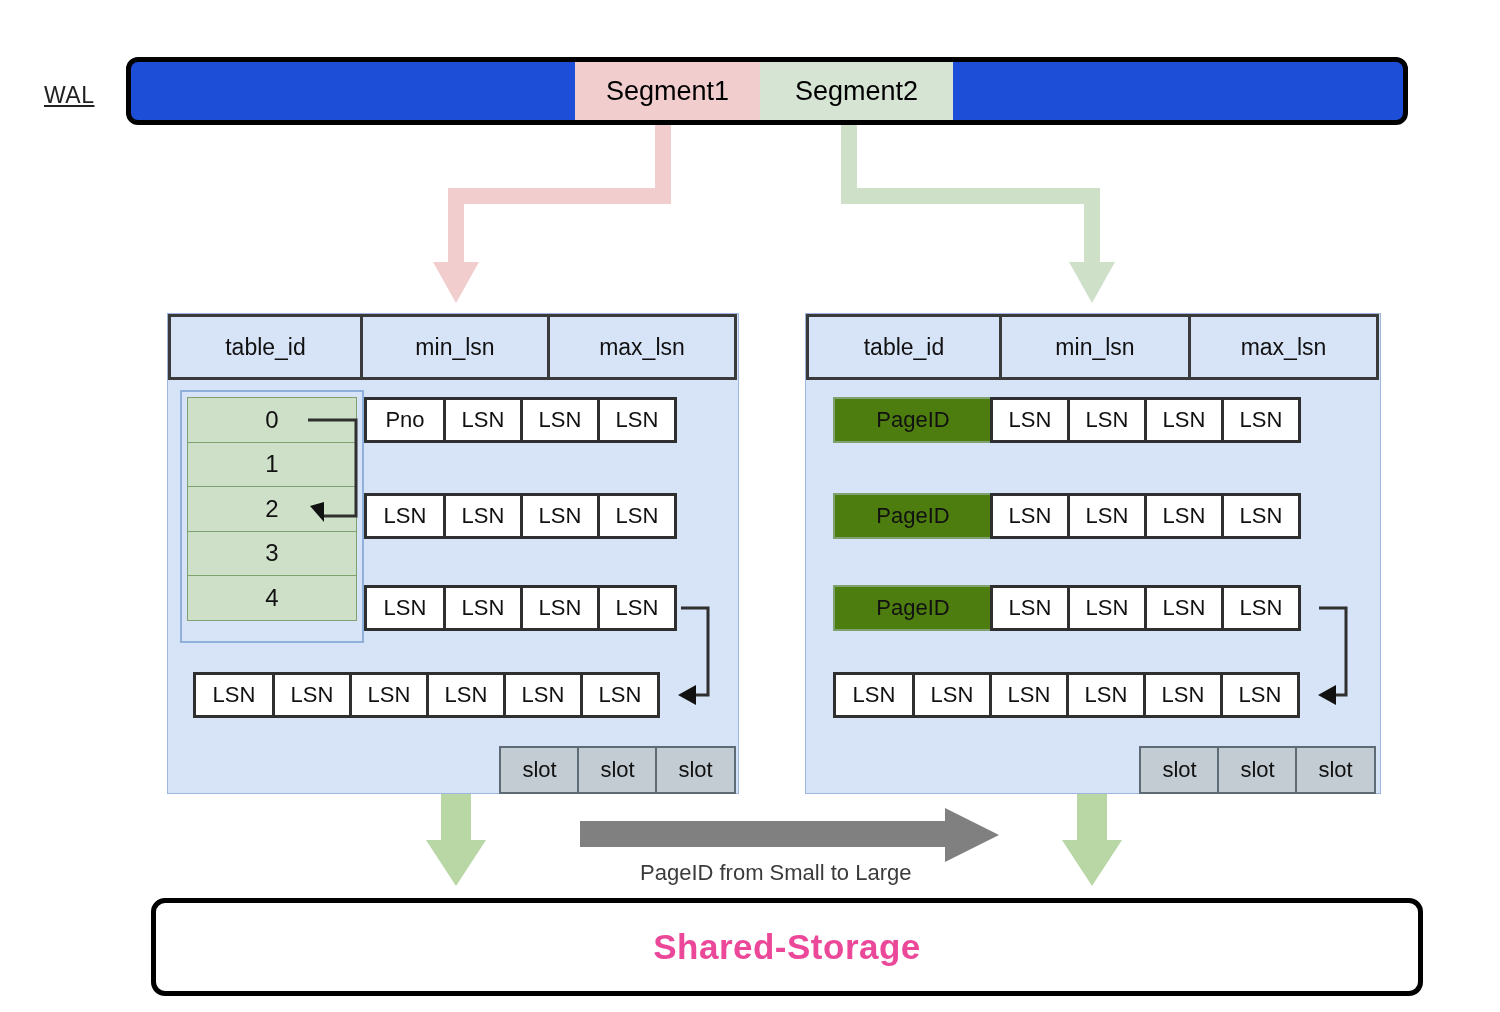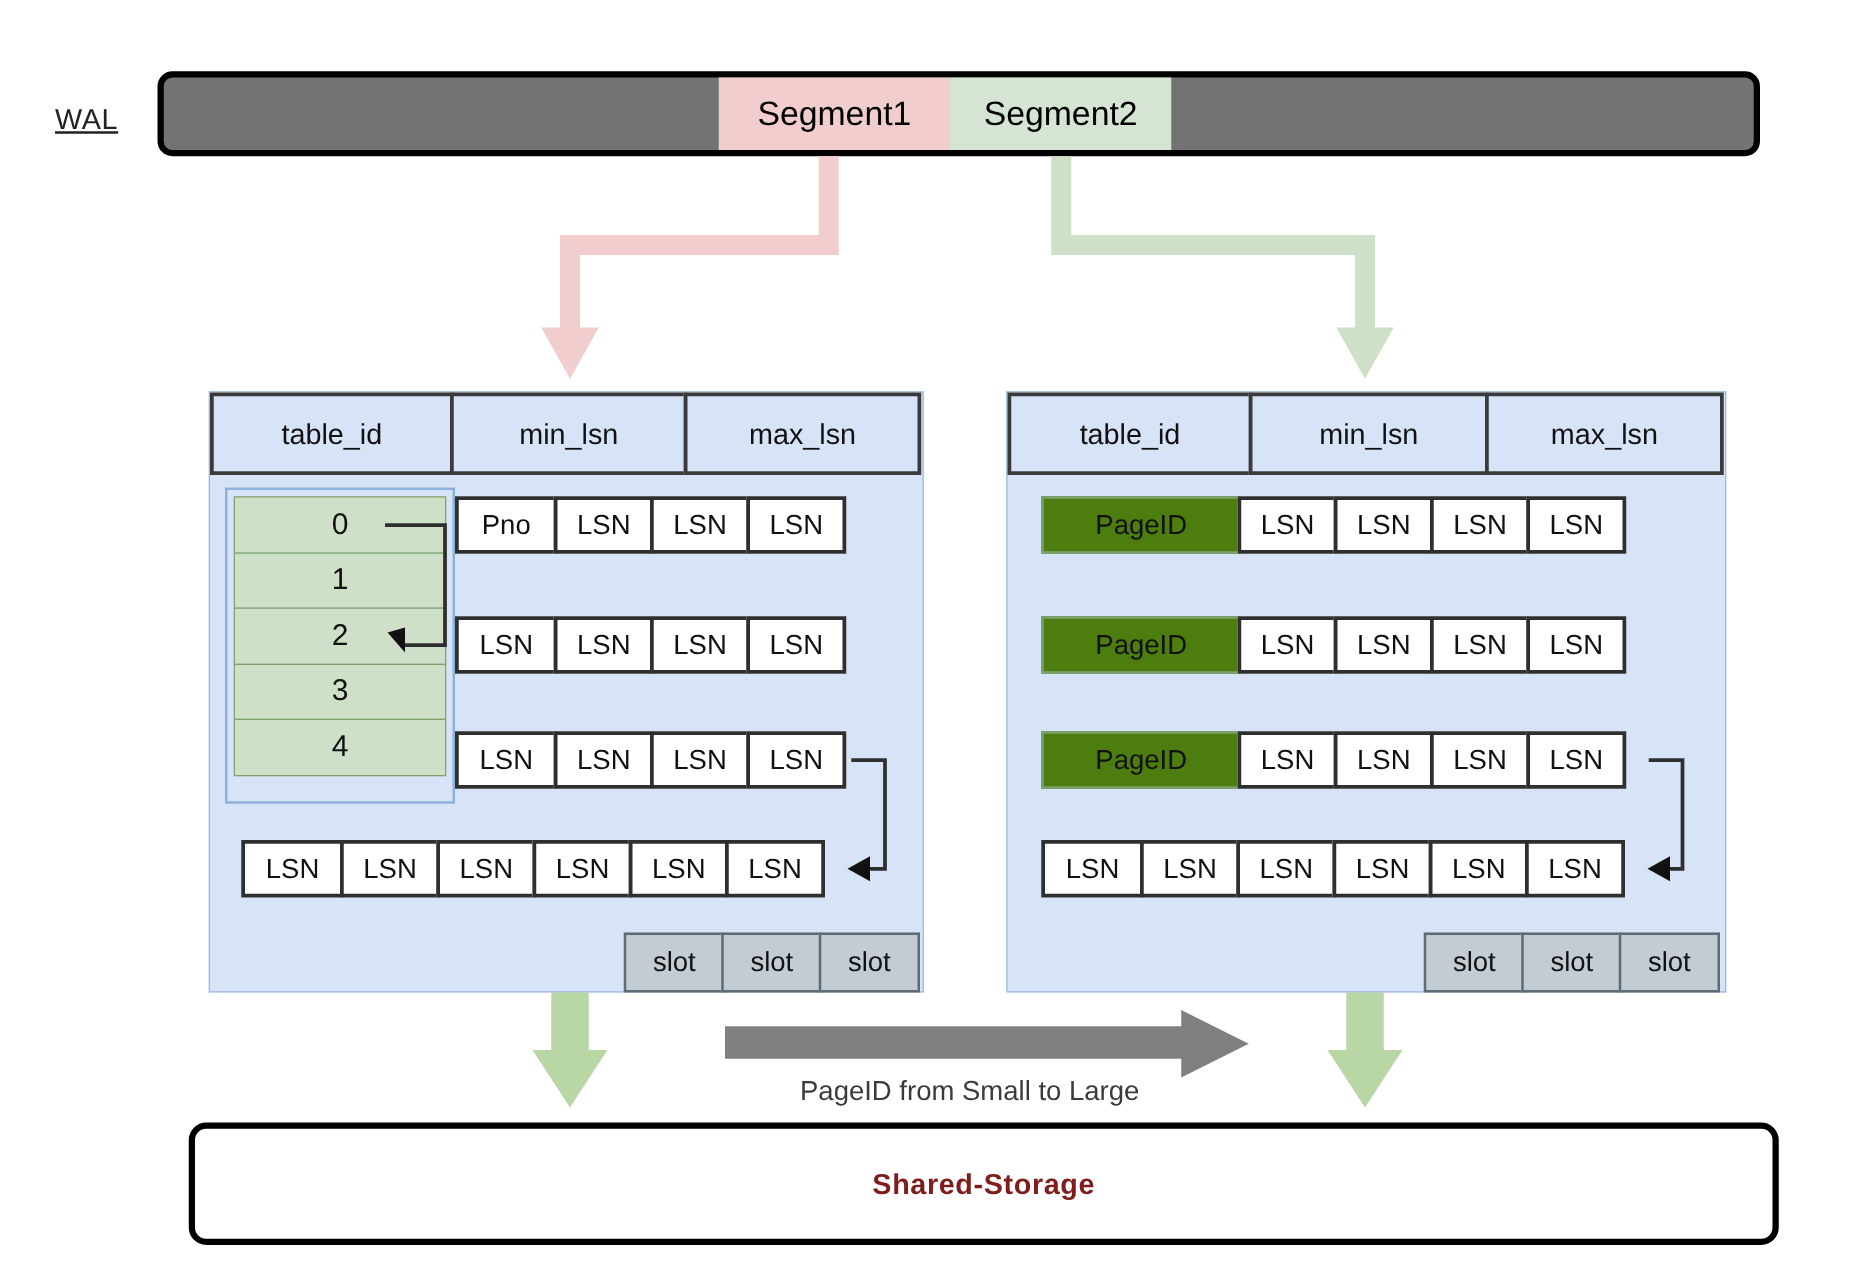--- a/index.html
+++ b/index.html
@@ -25,32 +25,32 @@
     font-size: 23px;
     color: #222;
     letter-spacing: 0.5px;
     text-decoration: underline;
   }
   #wal-bar {
     left: 126px; top: 57px;
     width: 1282px; height: 68px;
     border: 5px solid #000;
     border-radius: 12px;
-    background: #737373;
+    background: #1d4ed8;
     box-sizing: border-box;
   }
   .segment {
     top: 0; height: 100%;
     display: flex; align-items: center; justify-content: center;
     font-size: 27px;
     color: #000;
     box-sizing: border-box;
   }
   #segment1 { left: 444px; width: 185px; background: #f2cdce; }
-  #segment2 { left: 629px; width: 177px; background: #d5e4d3; }
+  #segment2 { left: 629px; width: 193px; background: #d5e4d3; }
 
   
   .connector { left: 0; top: 0; width: 1500px; height: 1012px; pointer-events: none; }
 
   
   .panel {
     background: #d7e3f6;
     border: 1px solid #9cb6dd;
     box-sizing: border-box;
   }
@@ -128,23 +128,23 @@
   #shared-storage {
     left: 151px; top: 898px;
     width: 1272px; height: 98px;
     border: 5px solid #000;
     border-radius: 14px;
     background: #fff;
     box-sizing: border-box;
     display: flex; align-items: center; justify-content: center;
   }
   #shared-storage-label {
-    font-size: 23px;
+    font-size: 35px;
     font-weight: bold;
-    color: #7f1d1d;
+    color: #ec4899;
     letter-spacing: 0.5px;
   }
 </style>
 </head>
 <body>
 
 <div id="canvas">
 
   <div class="abs" id="wal-label">WAL</div>
 

